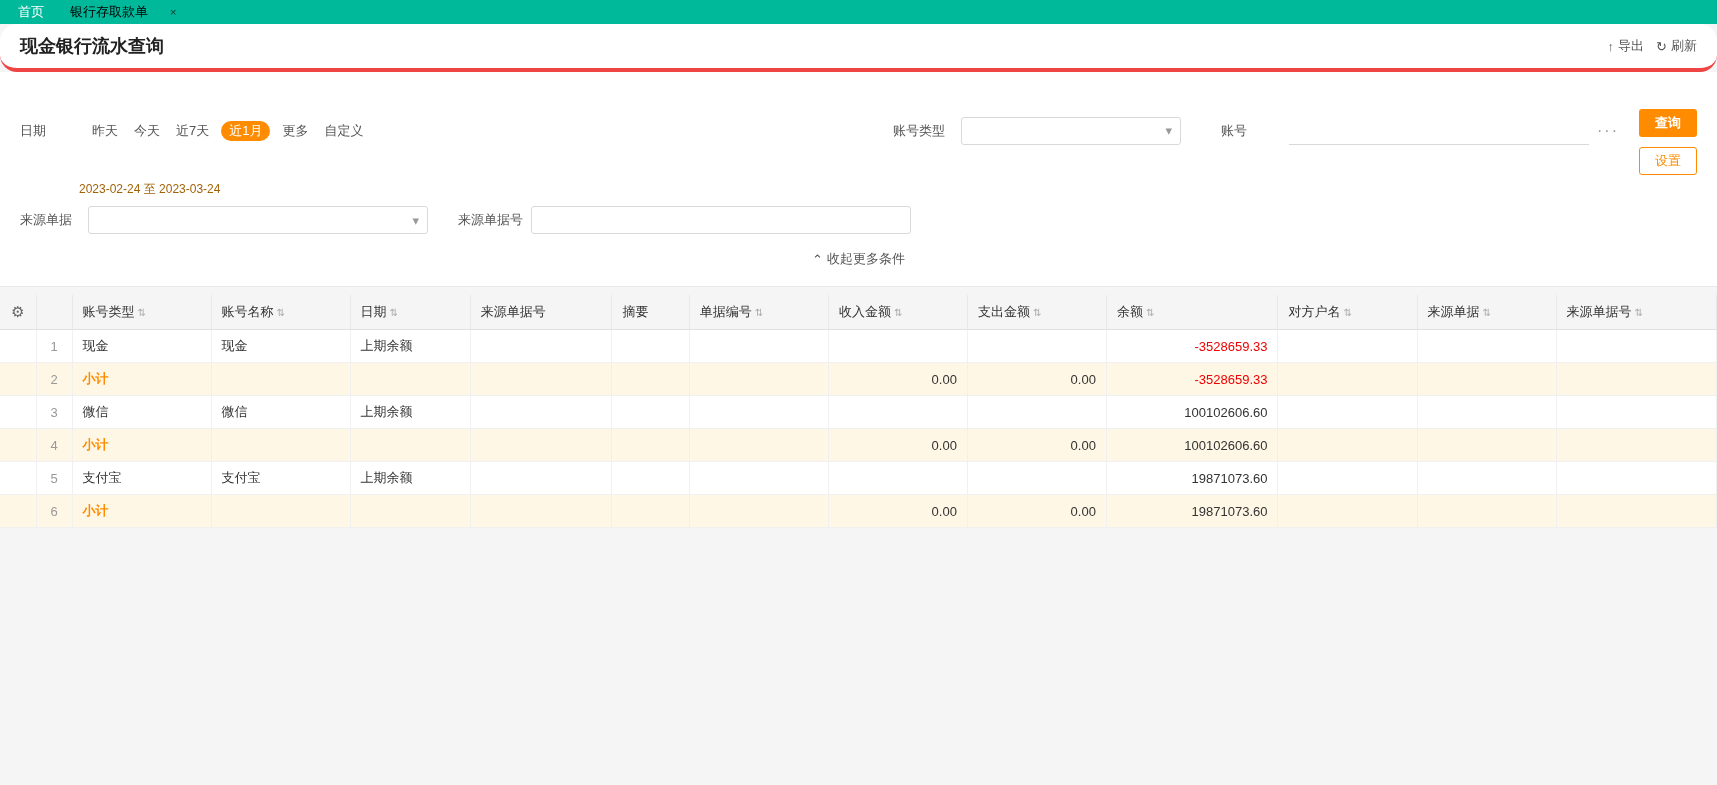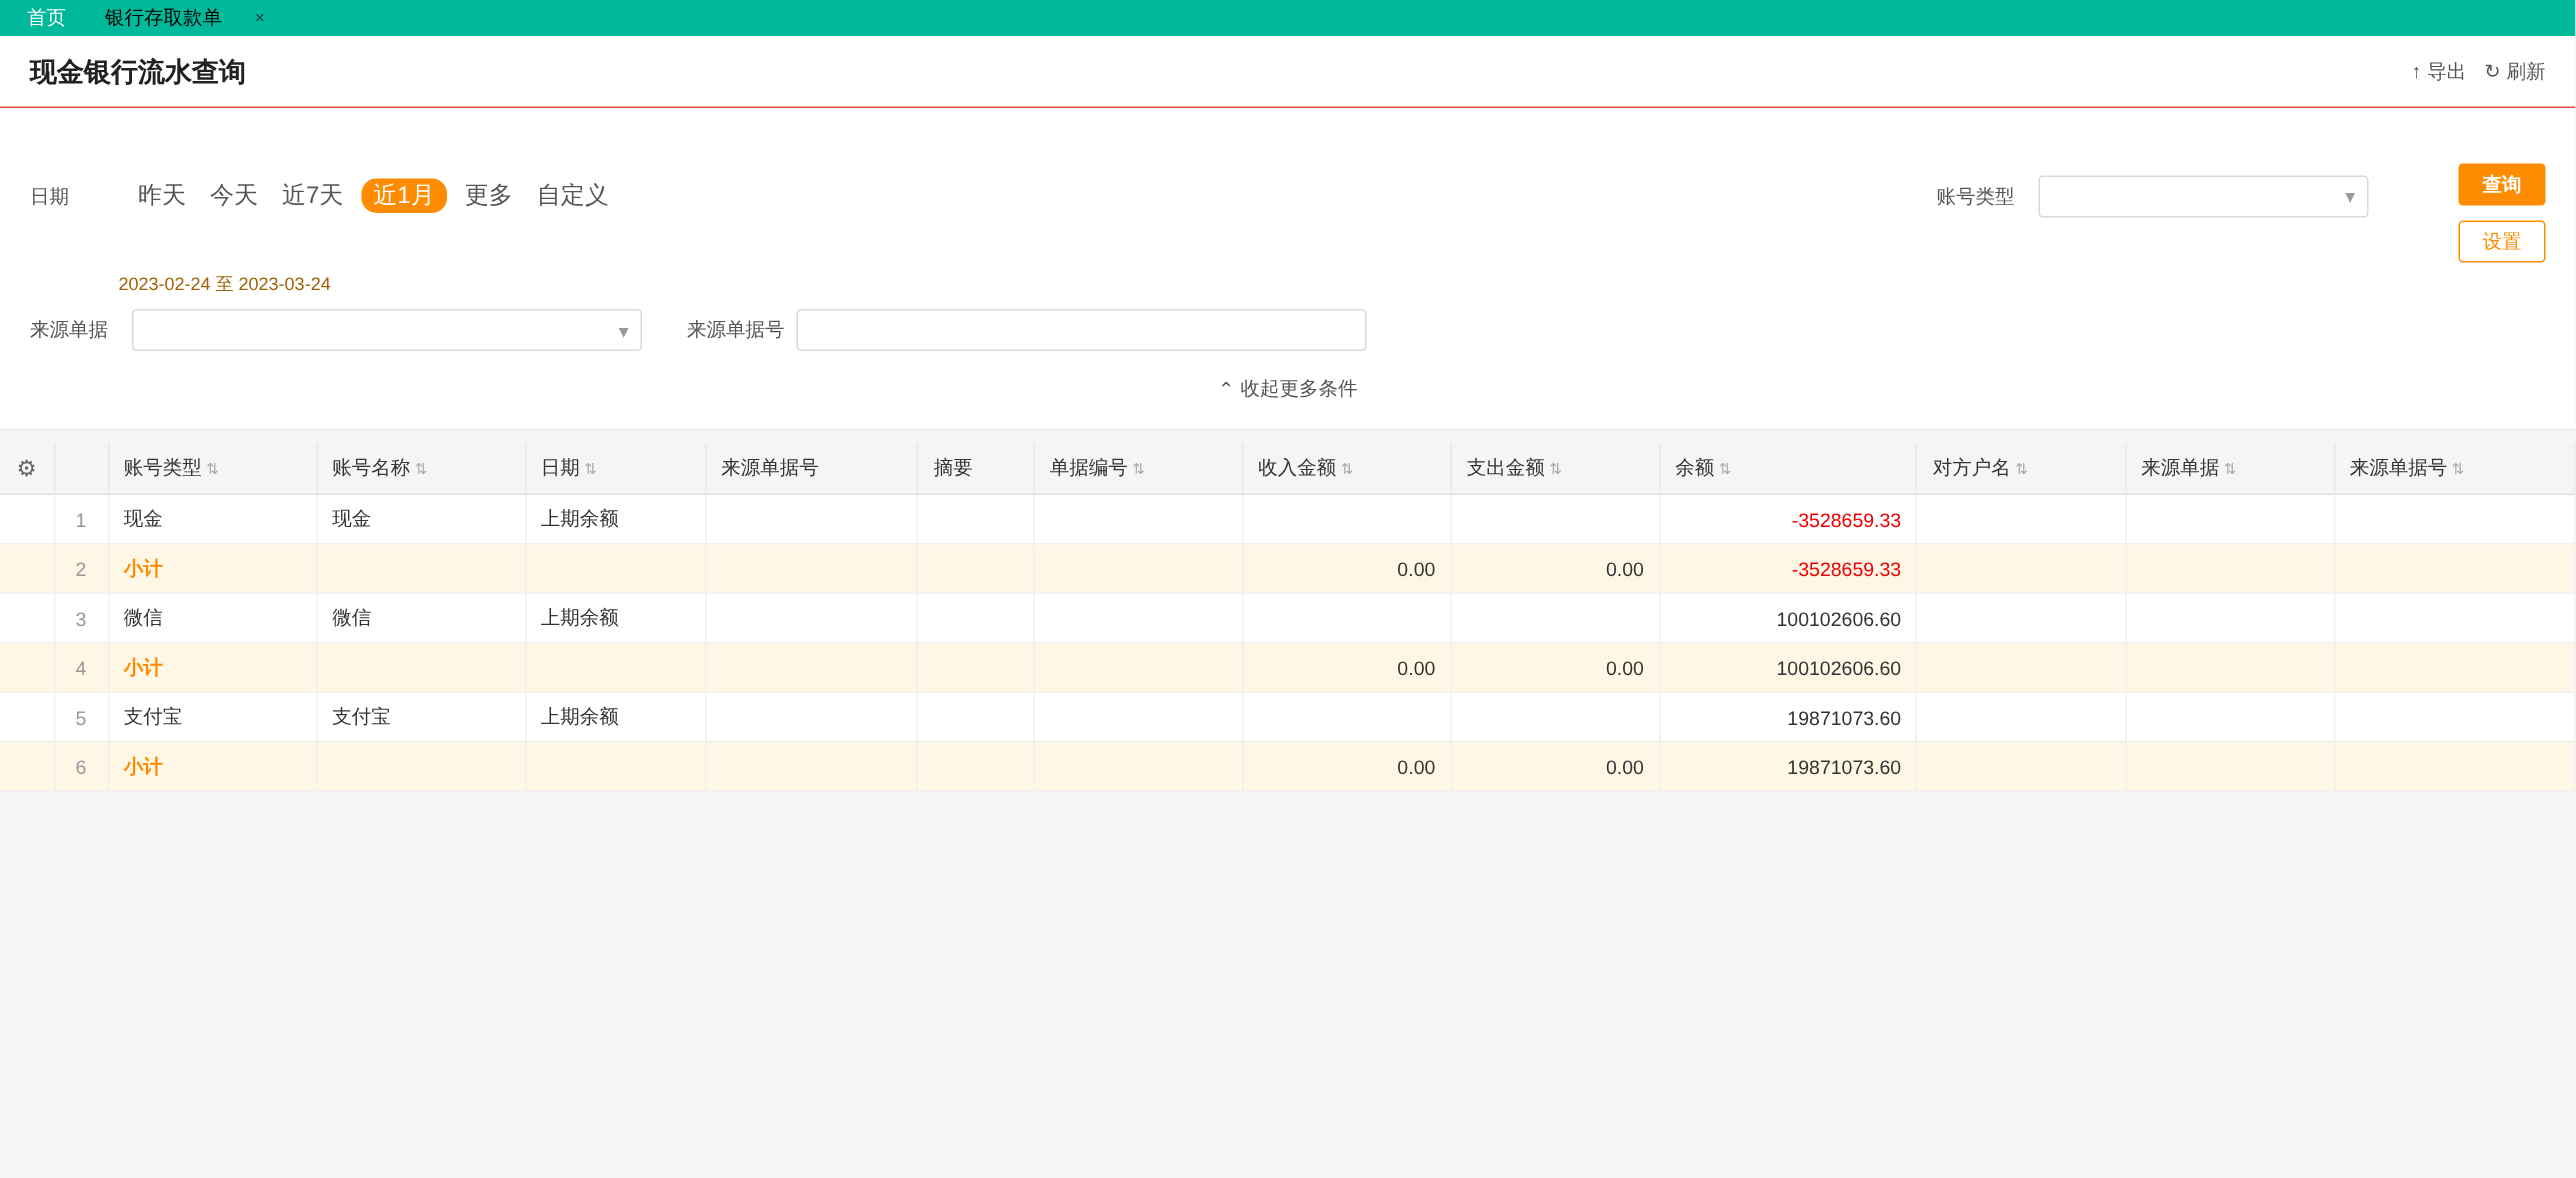--- a/index.html
+++ b/index.html
@@ -40,22 +40,23 @@
       cursor: pointer;
     }
 
     
     .page-header {
       background: #fff;
       padding: 10px 20px;
       display: flex;
       align-items: center;
       justify-content: space-between;
-      border-bottom: 1px solid #ef4444;
+      border-bottom: 4px solid #ef4444;
       height: 48px;
+      border-radius: 17px;
     }
     .page-title {
       font-size: 18px;
       font-weight: bold;
       color: #222;
     }
     .header-actions {
       display: flex;
       gap: 12px;
       align-items: center;
@@ -89,21 +90,21 @@
     }
     .date-shortcuts {
       display: flex;
       align-items: center;
       gap: 8px;
       margin-right: 8px;
     }
     .date-btn {
       color: #555;
       cursor: pointer;
-      font-size: 16px;
+      font-size: 13px;
       padding: 1px 4px;
     }
     .date-btn.active {
       background: #ff8c00;
       color: #fff;
       border-radius: 10px;
       padding: 1px 8px;
     }
     .date-range {
       color: #a16207;
@@ -299,20 +300,27 @@
     <div class="filter-section">
       <span class="filter-label">账号类型</span>
       <div class="select-wrap" style="min-width:220px;">
         <span></span>
         <span class="chevron-icon">▾</span>
       </div>
     </div>
 
     <div style="width:40px"></div>
 
+    <div class="filter-section">
+      <span class="filter-label">账号</span>
+      <div class="account-input-wrap">
+        <span></span>
+      </div>
+      <span class="dots-btn">···</span>
+    </div>
 
     <div style="width:20px"></div>
     <div class="action-buttons">
       <button class="btn-query">查询</button>
       <button class="btn-settings">设置</button>
     </div>
   </div>
 
   <div style="padding-left: 55px; margin-top: -4px; margin-bottom: 8px;">
     <span class="date-range">2023-02-24 至 2023-03-24</span>

